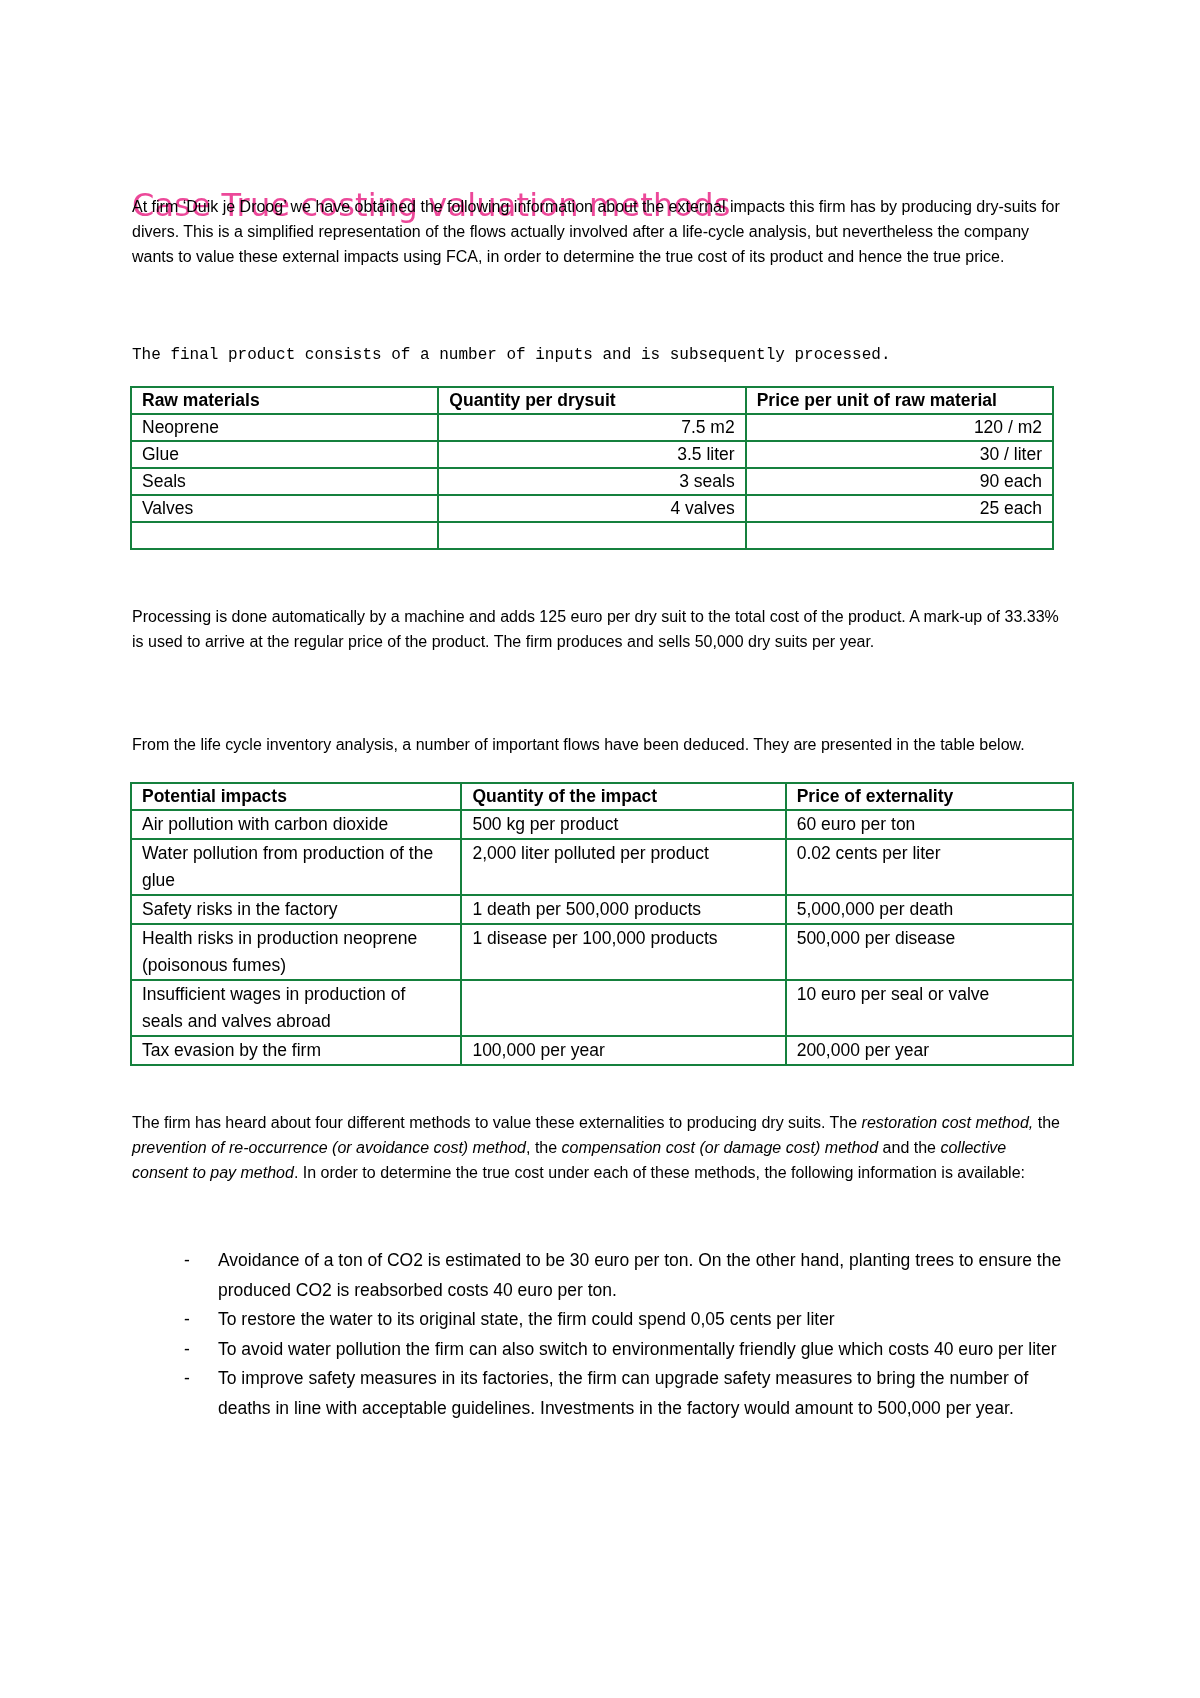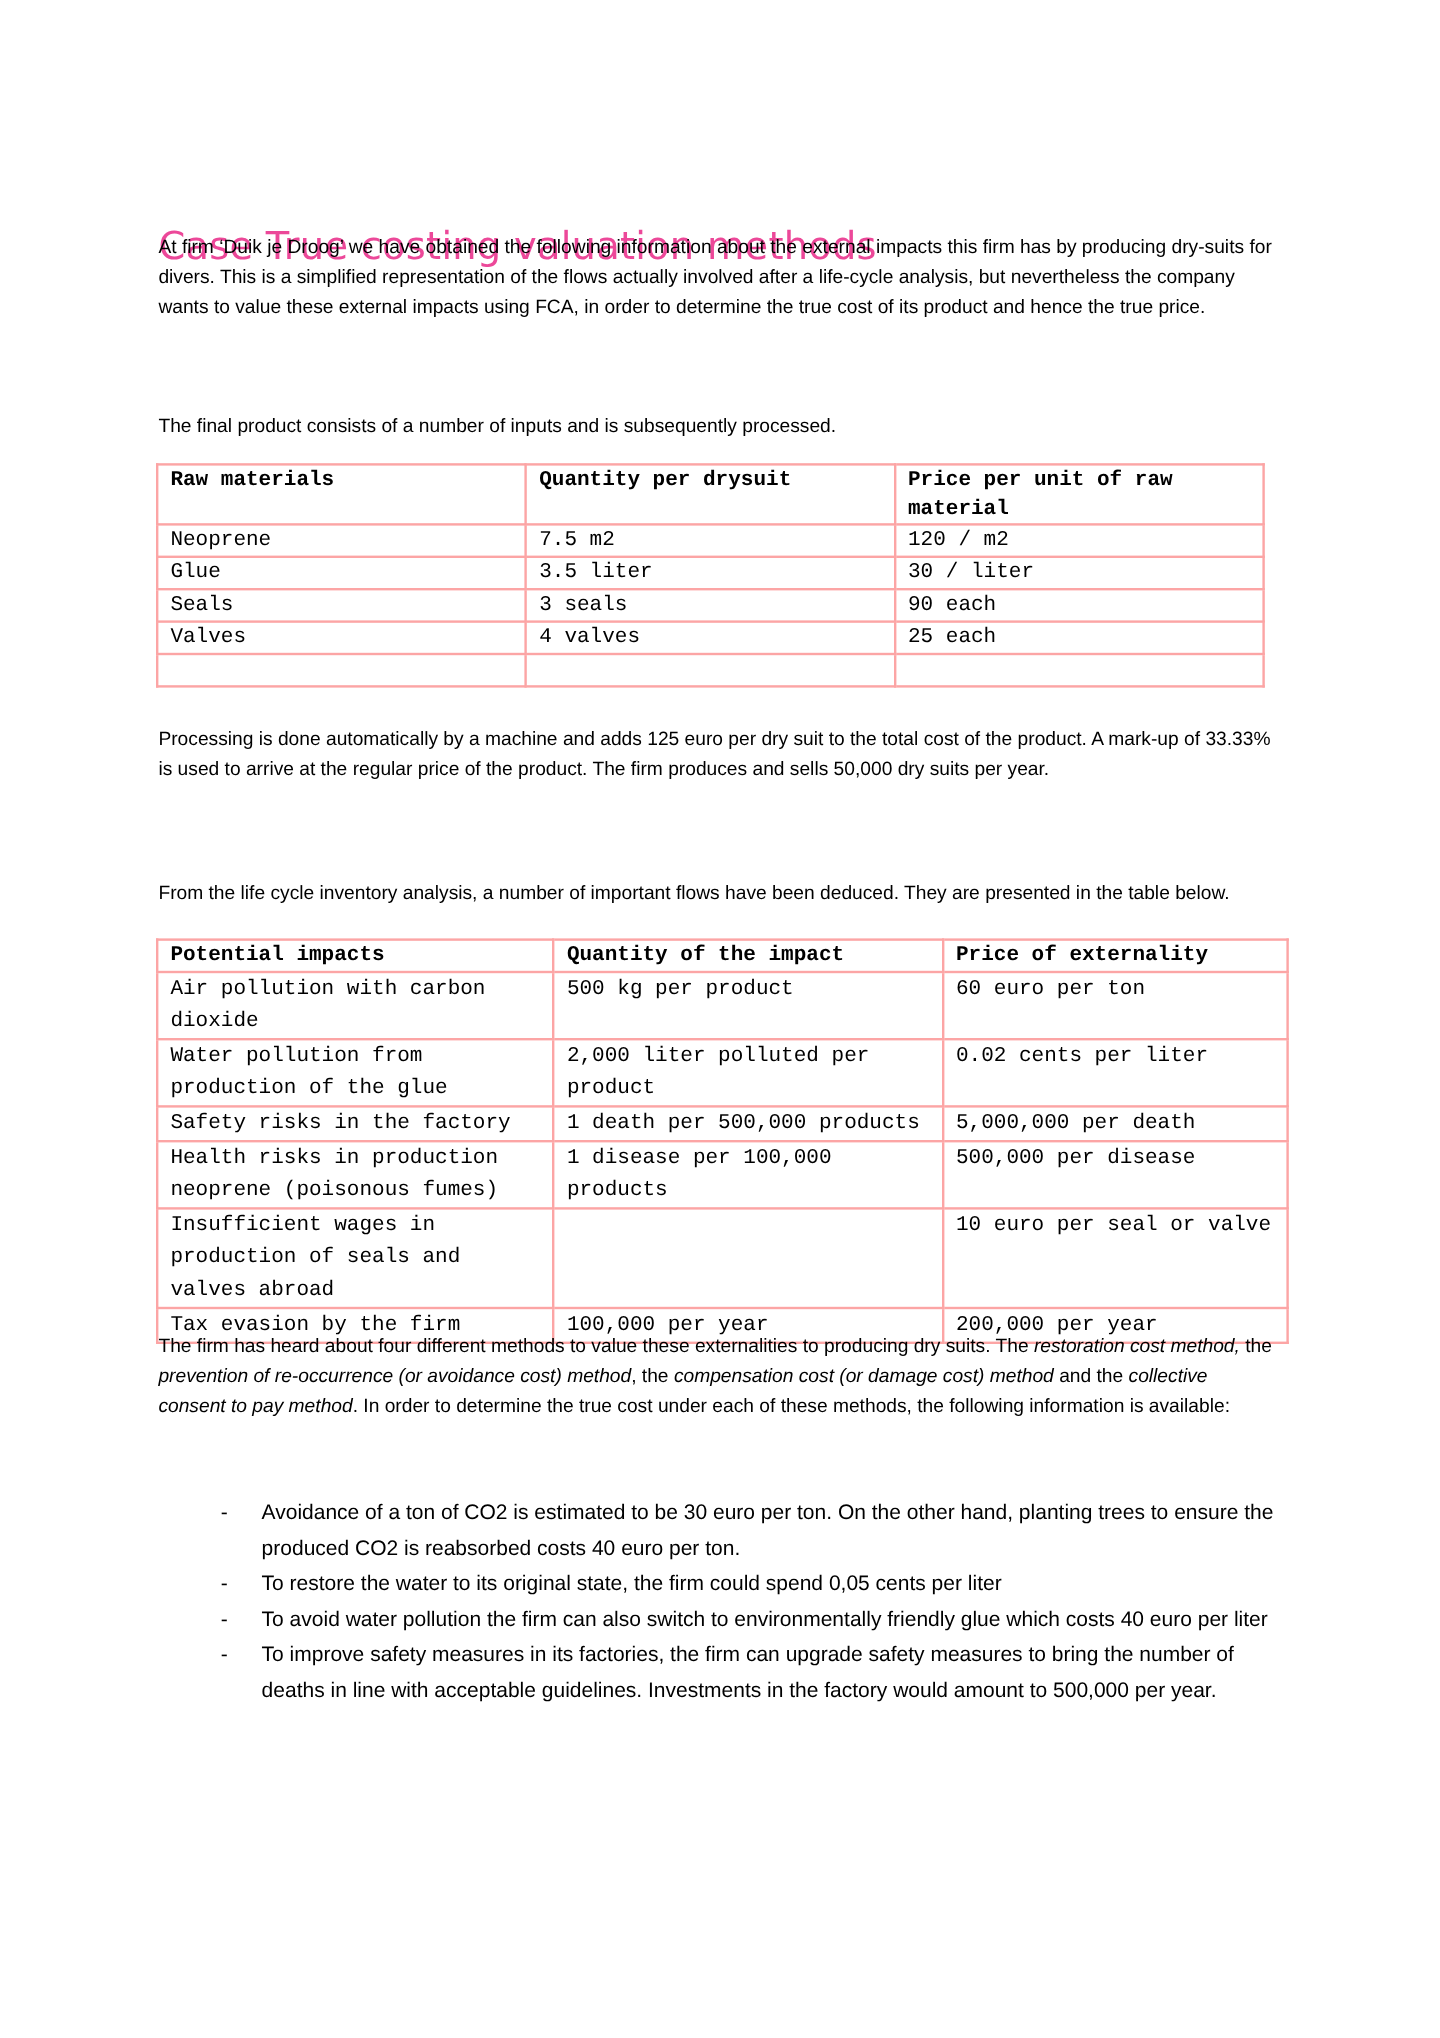--- a/index.html
+++ b/index.html
@@ -4,41 +4,41 @@
 <style>
   html, body { margin: 0; padding: 0; background: #ffffff; }
   body { width: 1200px; height: 1698px; position: relative; overflow: hidden;
          font-family: "Liberation Sans", "DejaVu Sans", sans-serif; color: #000; }
   .page { position: absolute; left: 132px; top: 0; width: 930px; }
   .title { position: absolute; left: 0; top: 165px; font-size: 32px; color: #ec4899;
            font-family: "DejaVu Sans", sans-serif; font-weight: normal; letter-spacing: 0.2px; white-space: nowrap; }
   .para { position: absolute; left: 0; width: 930px; font-size: 16px; line-height: 25px; margin: 0; }
   .para em { font-style: italic; }
   table.doc { position: absolute; border-collapse: collapse; font-size: 17.5px; }
-  table.doc td, table.doc th { border: 2px solid #fca5a5; padding: 0 10px; height: 25px; line-height: 24px; vertical-align: top; text-align: left; font-family: Liberation Mono, monospace; }
+  table.doc td, table.doc th { border: 2px solid #15803d; padding: 0 10px; height: 25px; line-height: 24px; vertical-align: top; text-align: left; }
   table.doc th { font-weight: bold; }
-  table.doc td.c { text-align: left; }
+  table.doc td.c { text-align: right; }
   table.t1 { left: -2px; top: 386px; width: 924px; }
   table.t1 col.a { width: 306px; } table.t1 col.b { width: 306px; } table.t1 col.c { width: 306px; }
   table.t2 { left: -2px; top: 782px; width: 944px; }
   table.t2 td { line-height: 27px; }
   table.t2 col.a { width: 322px; } table.t2 col.b { width: 316px; } table.t2 col.c { width: 280px; }
   ul.bullets { position: absolute; left: 0; top: 1246px; width: 930px; margin: 0; padding: 0; list-style: none; font-size: 17.5px; line-height: 29.5px; }
   ul.bullets li { position: relative; padding-left: 86px; }
   ul.bullets li .dash { position: absolute; left: 52px; top: 0; }
 </style>
 </head>
 <body>
 
 <div class="page">
   <h1 class="title">Case True costing valuation methods</h1>
 
   <p class="para" style="top:194px;">At firm ‘Duik je Droog’ we have obtained the following information about the external impacts this firm has by producing dry-suits for divers. This is a simplified representation of the flows actually involved after a life-cycle analysis, but nevertheless the company wants to value these external impacts using FCA, in order to determine the true cost of its product and hence the true price.</p>
 
-  <p class="para" style="top:343px;">The final product consists of a number of inputs and is subsequently processed.</p>
+  <p class="para" style="top:343px;font-family:Liberation Mono, monospace;">The final product consists of a number of inputs and is subsequently processed.</p>
 
   <table class="doc t1">
     <colgroup>
         <col class="a">
         <col class="b">
         <col class="c">
       </colgroup>
     <tbody>
         <tr>
       <th>Raw materials</th>

